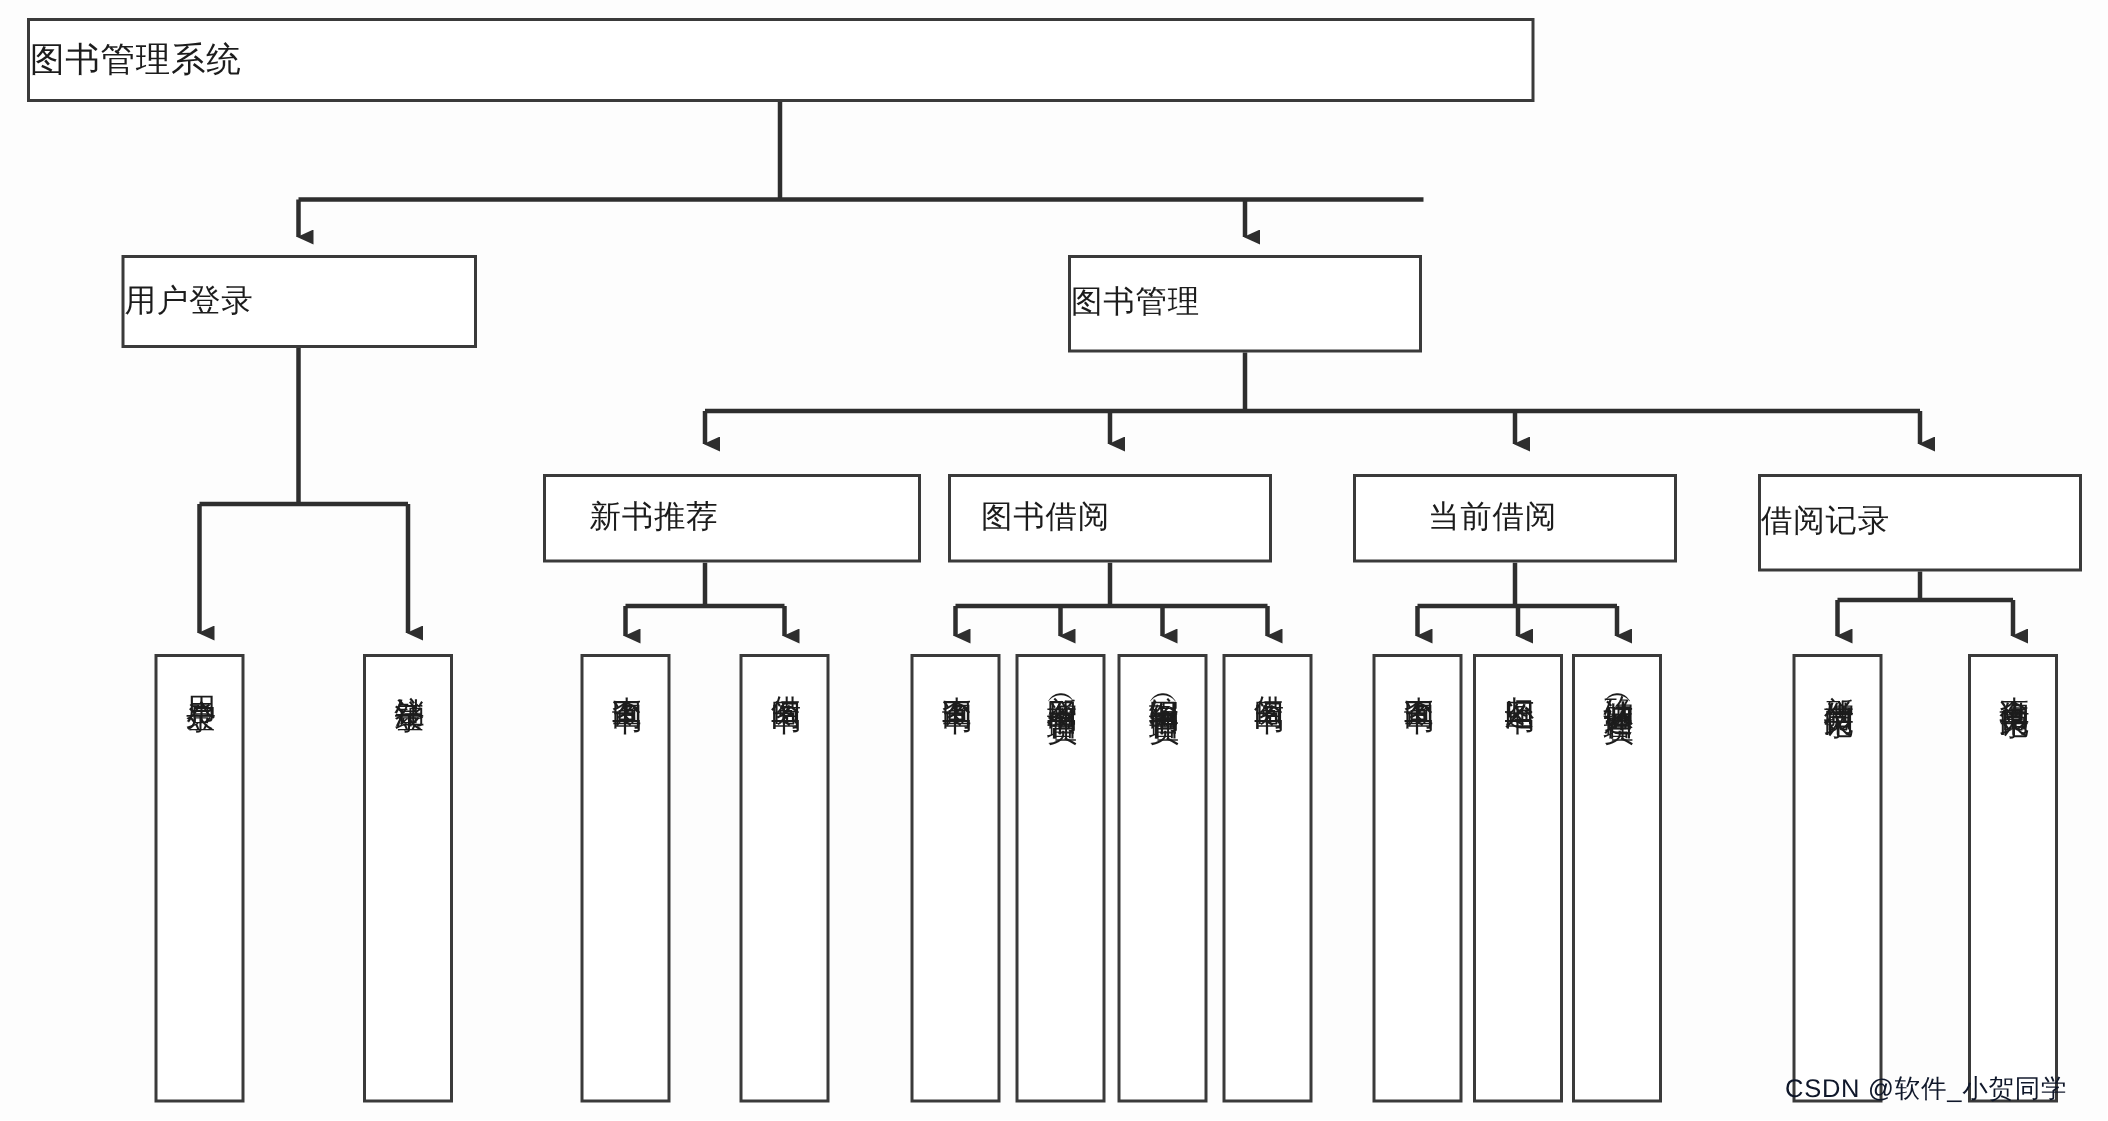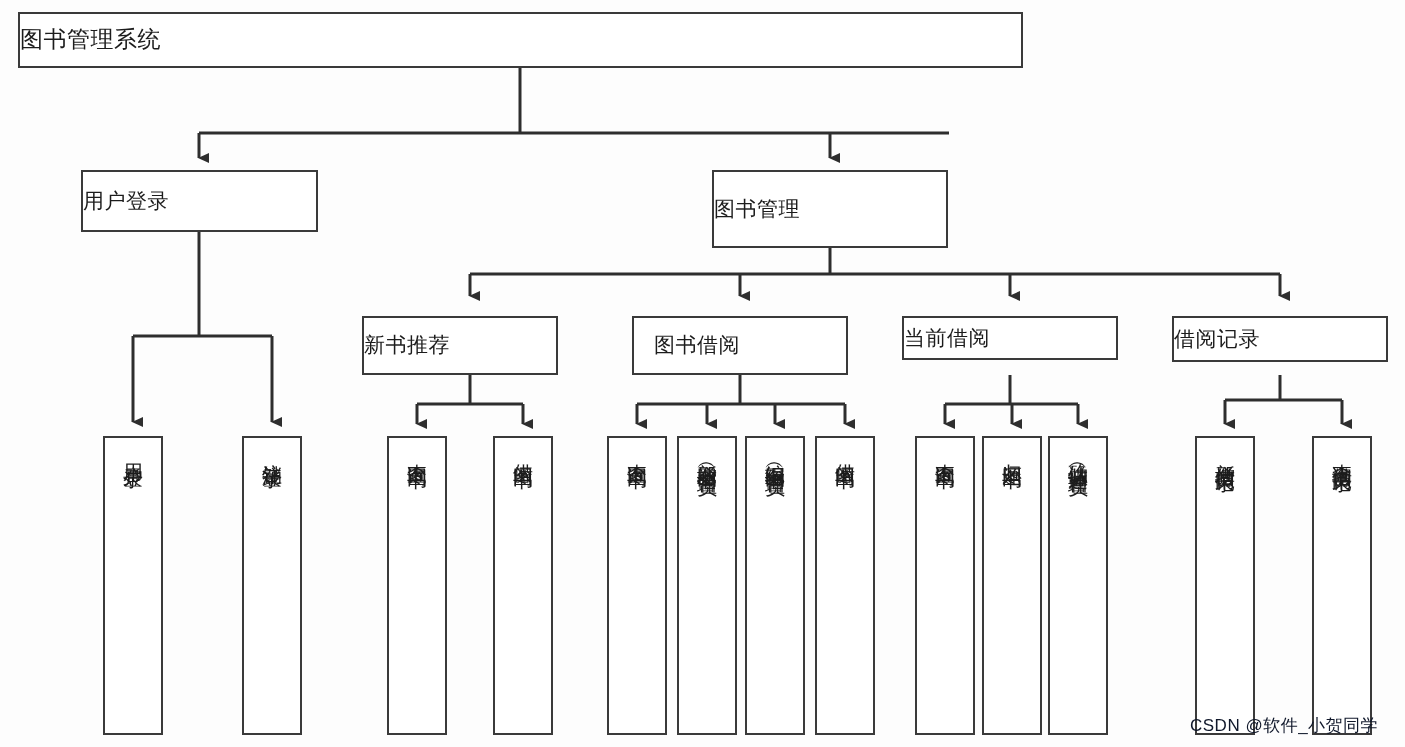--- a/index.html
+++ b/index.html
@@ -131,37 +131,37 @@
   </svg>
 
   <div class="node horiz root" style="left:18px; top:12px; width:1005px; height:56px;">
     <span class="node-label">图书管理系统</span>
   </div>
 
   <div class="node horiz" style="left:81px; top:170px; width:237px; height:62px;">
     <span class="node-label">用户登录</span>
   </div>
 
-  <div class="node horiz" style="left:712px; top:170px; width:236px; height:78px;">
+  <div class="node horiz" style="left:712px; top:170px; width:236px; height:65px;">
     <span class="node-label">图书管理</span>
   </div>
 
-  <div class="node horiz" style="left:362px; top:316px; width:196px; height:59px;">
+  <div class="node horiz" style="left:362px; top:316px; width:252px; height:59px;padding-left:29px;">
     <span class="node-label">新书推荐</span>
   </div>
 
   <div class="node horiz" style="left:632px; top:316px; width:216px; height:59px;padding-left:20px;">
     <span class="node-label">图书借阅</span>
   </div>
 
-  <div class="node horiz" style="left:902px; top:316px; width:216px; height:44px;">
+  <div class="node horiz" style="left:902px; top:316px; width:216px; height:59px;padding-left:48px;">
     <span class="node-label">当前借阅</span>
   </div>
 
-  <div class="node horiz" style="left:1172px; top:316px; width:216px; height:46px;">
+  <div class="node horiz" style="left:1172px; top:316px; width:216px; height:65px;">
     <span class="node-label">借阅记录</span>
   </div>
 
   <div class="node vert" style="left:103px; top:436px; width:60px; height:299px;">
     <span class="node-label">用户登录</span>
   </div>
 
   <div class="node vert" style="left:242px; top:436px; width:60px; height:299px;">
     <span class="node-label">注销登录</span>
   </div>

